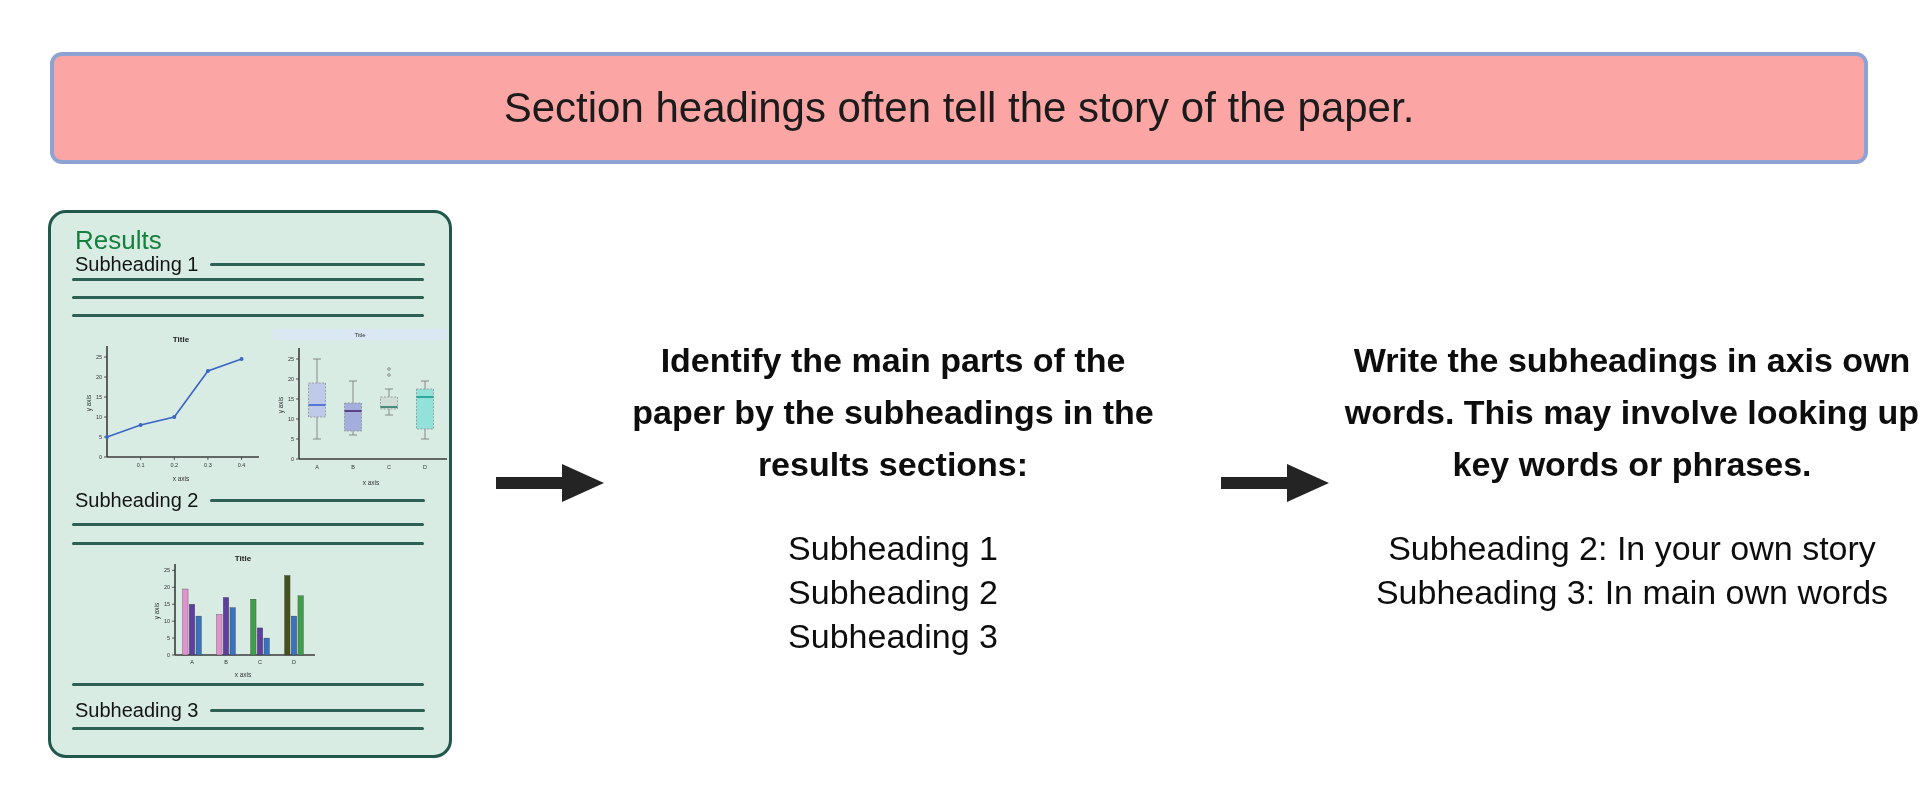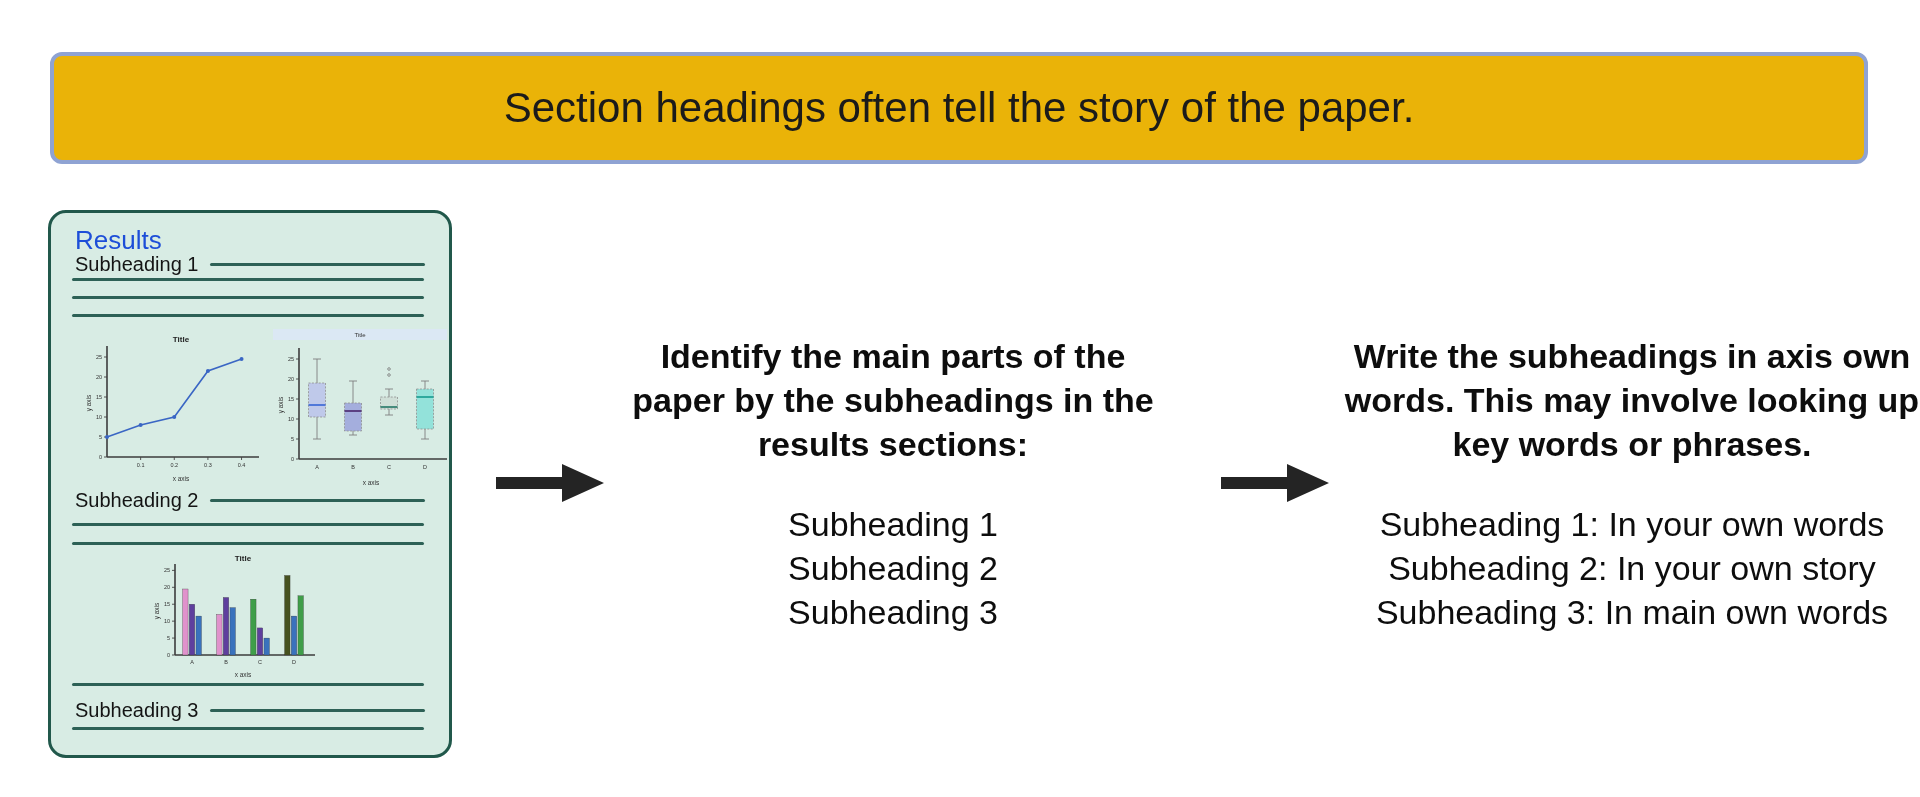--- a/index.html
+++ b/index.html
@@ -1,30 +1,30 @@
 <!DOCTYPE html>
 <html><head>
 <meta charset="utf-8">
 <style>
   html,body{margin:0;padding:0;background:#ffffff;}
   #canvas{position:relative;width:1920px;height:797px;background:#ffffff;
           font-family:"Liberation Sans",sans-serif;overflow:hidden;}
 
   
   .banner{position:absolute;left:50px;top:52px;width:1818px;height:112px;
-          box-sizing:border-box;background:#eab308;border:4px solid #8fa3d3;
+          box-sizing:border-box;background:#fca5a5;border:4px solid #8fa3d3;
           border-radius:12px;display:flex;align-items:center;justify-content:center;text-align:right;}
   .banner-text{font-size:42px;color:#1b1b1b;}
 
   
   .paper{position:absolute;left:48px;top:210px;width:404px;height:548px;
          box-sizing:border-box;background:#d8ece4;border:3px solid #21584b;
          border-radius:18px;}
   .paper-title{position:absolute;left:24px;top:12px;font-size:26px;
-               font-weight:500;color:#1d4ed8;}
+               font-weight:500;color:#15803d;}
   .subrow{position:absolute;left:24px;right:24px;display:flex;
           align-items:center;gap:12px;}
   .subrow .label{font-size:20px;color:#141414;white-space:nowrap;}
   .rule{height:3px;background:#2d6156;border-radius:2px;}
   .subrow .rule{flex:1;}
   .fullrule{position:absolute;left:21px;right:25px;height:3px;
             background:#2d6156;border-radius:2px;}
   .sub1{top:40px;} .sub2{top:276px;} .sub3{top:486px;}
   .r1{top:65px;} .r2{top:83px;} .r3{top:101px;}
   .r4{top:310px;} .r5{top:329px;} .r6{top:470px;} .r7{top:514px;}
@@ -35,21 +35,21 @@
 
   
   .arrow{position:absolute;width:110px;height:44px;}
   #arrow1{left:496px;top:461px;}
   #arrow2{left:1221px;top:461px;}
 
   
   .step{position:absolute;text-align:center;color:#0d0d0d;}
   #step1{left:612px;top:334px;width:562px;}
   #step2{left:1344px;top:334px;width:576px;}
-  .step-head{font-size:34px;font-weight:bold;line-height:44px;}
+  .step-head{font-size:34px;font-weight:bold;line-height:52px;}
   .step-items{margin-top:36px;font-size:34px;line-height:44px;}
 </style>
 </head>
 <body>
 
 <div id="canvas">
 
   <div class="banner">
     <span class="banner-text">Section headings often tell the story of the paper.</span>
   </div>
@@ -213,19 +213,18 @@
     </div>
   </div>
 
   <svg id="arrow2" class="arrow" viewBox="0 0 110 44">
     <polygon points="0,16 66,16 66,3 108,22 66,41 66,28 0,28" fill="#242424"></polygon>
   </svg>
 
   <div id="step2" class="step">
     <div class="step-head">Write the subheadings in axis own words. This may involve looking up key words or phrases.</div>
     <div class="step-items">
-      <div>Subheading 1: In your own words</div>
       <div>Subheading 2: In your own story</div>
       <div>Subheading 3: In main own words</div>
     </div>
   </div>
 
 </div>
 
 </body></html>

